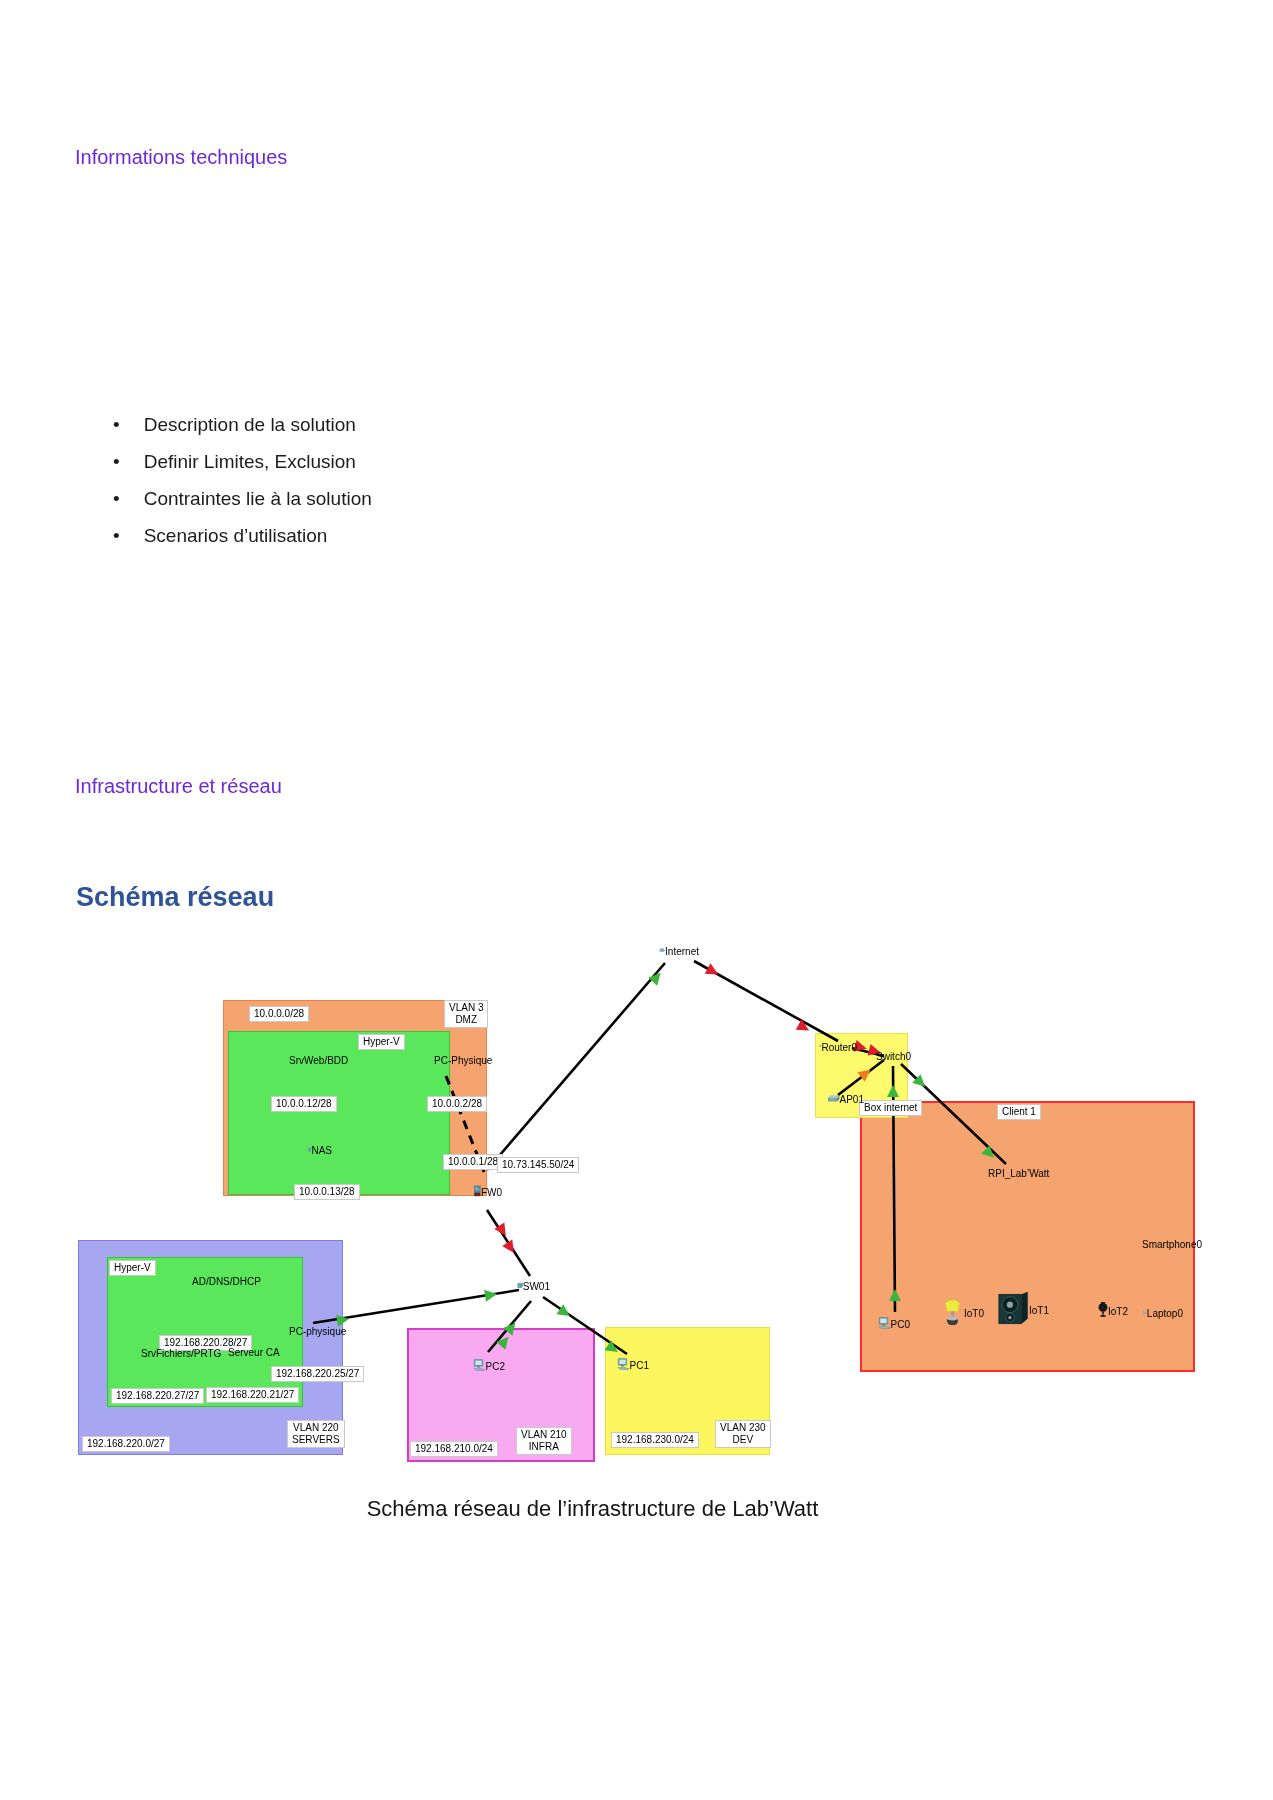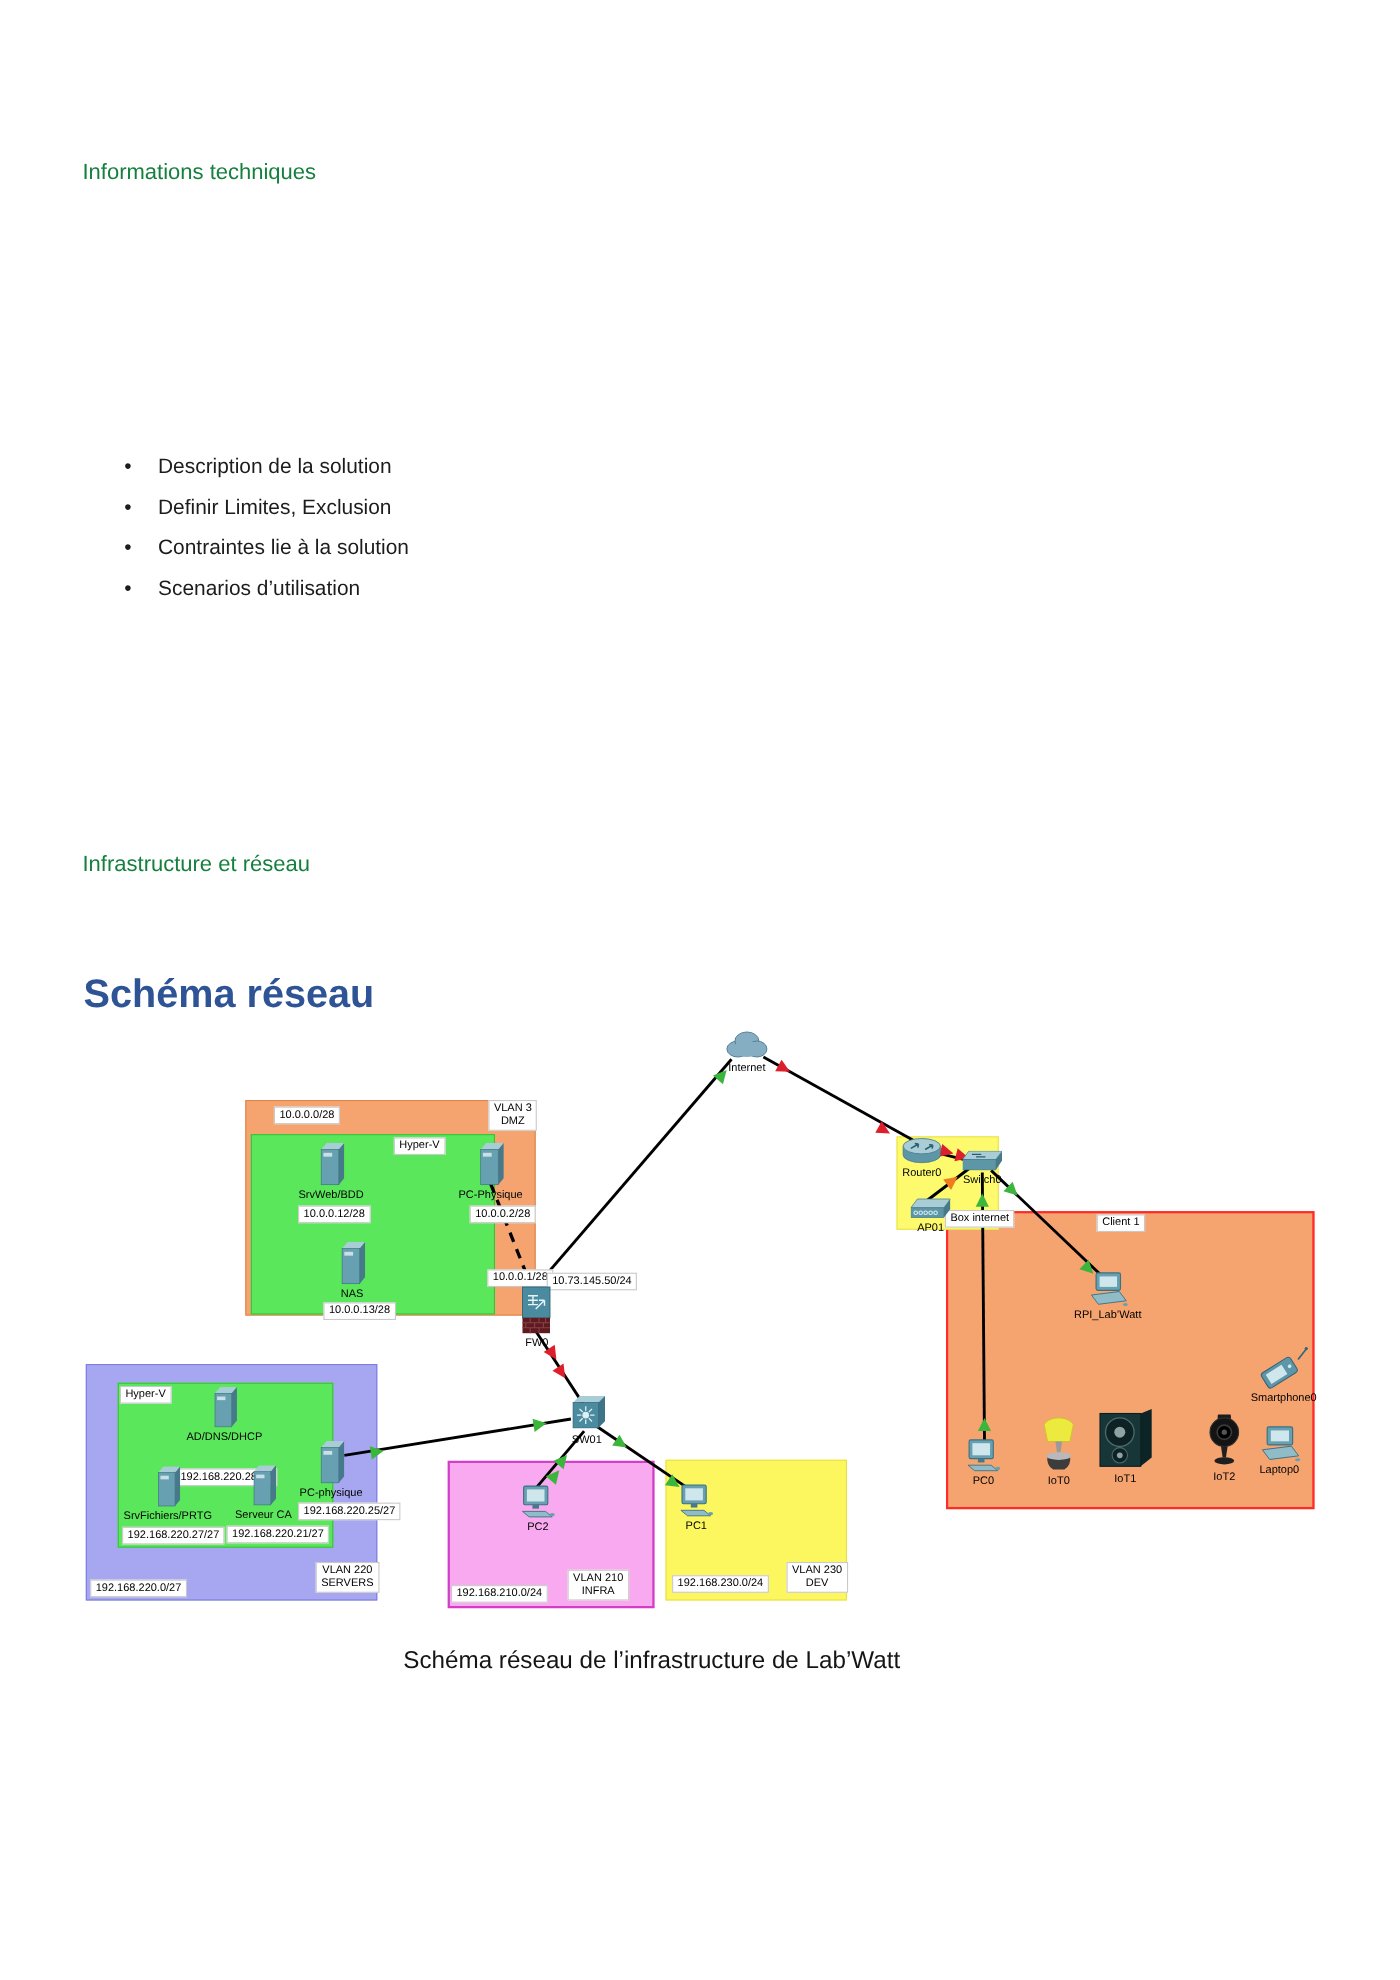--- a/index.html
+++ b/index.html
@@ -1,19 +1,19 @@
 <!DOCTYPE html>
 <html><head>
 <meta charset="utf-8">
 <style>
   html,body{margin:0;padding:0;background:#888;}
   .page{position:relative;width:1273px;height:1800px;background:#ffffff;margin:0 auto;
         font-family:"Liberation Sans",sans-serif;color:#1c1c1c;overflow:hidden;}
-  .h-plain{position:absolute;font-size:20px;font-weight:400;color:#15803d;white-space:nowrap;}
-  .h-blue{position:absolute;font-size:36px;font-weight:700;color:#2f5496;white-space:nowrap;}
+  .h-plain{position:absolute;font-size:20px;font-weight:400;color:#6d28d9;white-space:nowrap;}
+  .h-blue{position:absolute;font-size:27px;font-weight:700;color:#2f5496;white-space:nowrap;}
   .bullets{position:absolute;left:113px;top:406px;list-style:none;margin:0;padding:0;}
   .bullets li{height:37px;font-size:19px;display:flex;align-items:center;}
   .bullets li::before{content:"•";font-size:19px;margin-right:24px;}
   .caption{position:absolute;left:0;top:1496px;width:1185px;text-align:center;font-size:22px;color:#151515;}
 
   
   .zone{position:absolute;z-index:1;box-sizing:border-box;}
   .z-dmz{background:#f5a470;border:1px solid #e2854a;}
   .z-green{background:#5be75b;border:1px solid #38c238;}
   .z-purple{background:#a7a7f1;border:1px solid #7d7de0;}
@@ -22,21 +22,21 @@
   .z-boxnet{background:#fdfa6d;border:1px solid #e8e150;}
   .z-client{background:#f5a470;border:2px solid #ff2b2b;}
 
   .links{position:absolute;left:0;top:0;z-index:2;pointer-events:none;}
   .links line{stroke:#000;stroke-width:2.6px;}
   .links line.dashed{stroke-width:3px;stroke-dasharray:9 7;}
 
   .wl{position:absolute;z-index:3;background:#ffffff;border:1px solid #c9c9c9;
       font-size:10px;line-height:12px;padding:1px 4px;white-space:nowrap;color:#000;}
   .wl.vlan{text-align:center;}
-  .dev{position:absolute;z-index:3;display:flex;flex-direction:column;align-items:center;}
+  .dev{position:absolute;z-index:3;display:flex;flex-direction:row;align-items:center;}
   .dlbl{font-size:10px;line-height:11px;margin-top:2px;white-space:nowrap;color:#000;text-align:center;}
   .defs{position:absolute;width:0;height:0;overflow:hidden;}
 </style>
 </head>
 <body>
 
 <svg class="defs" aria-hidden="true">
   <defs>
     <symbol id="sym-cloud" viewBox="0 0 44 30">
       <g fill="#85aec2" stroke="#54809c" stroke-width="1">

